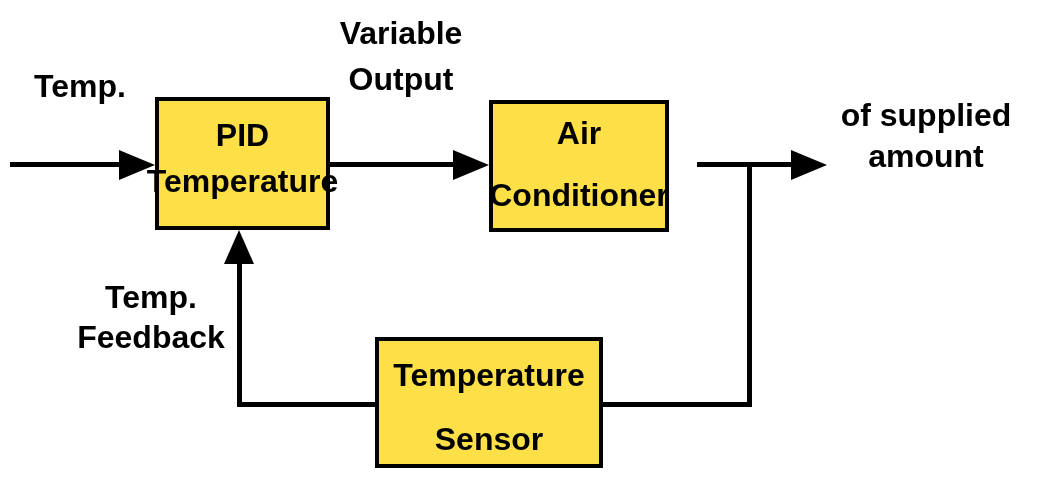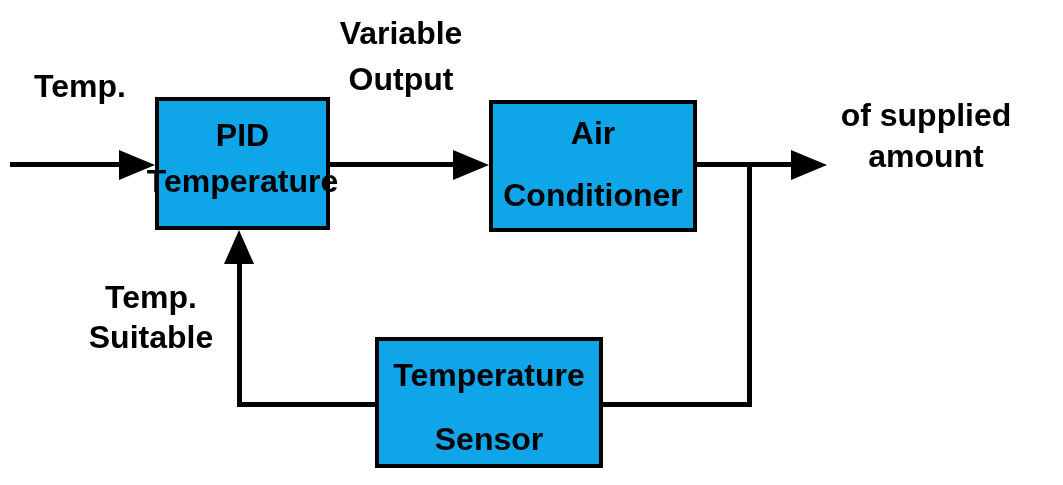--- a/index.html
+++ b/index.html
@@ -13,32 +13,32 @@
     height: 485px;
     background: #ffffff;
     font-family: "Liberation Sans", sans-serif;
     color: #000000;
     overflow: hidden;
   }
   .box {
     position: absolute;
     box-sizing: border-box;
     border: 4px solid #000000;
-    background: #0ea5e9;
+    background: #fde047;
     display: flex;
     flex-direction: column;
     align-items: center;
     justify-content: center;
     text-align: center;
     font-weight: bold;
     font-size: 32px;
     line-height: 46px;
   }
   .box-pid        { left: 155px; top: 97px;  width: 175px; height: 133px; padding-bottom: 12px; }
-  .box-ac         { left: 489px; top: 100px; width: 208px; height: 132px; padding-bottom: 5px; gap: 16px; }
+  .box-ac         { left: 489px; top: 100px; width: 180px; height: 132px; padding-bottom: 5px; gap: 16px; }
   .box-sensor     { left: 375px; top: 337px; width: 228px; height: 131px; line-height: 64px; padding-top: 8px; }
   .hline, .vline {
     position: absolute;
     background: #000000;
   }
   .hline { height: 5px; }
   .vline { width: 5px; }
   .arr-right {
     position: absolute;
     width: 0; height: 0;
@@ -78,21 +78,21 @@
     <div>Output</div>
   </div>
 
   <div class="lbl lbl-out">
     <div>of supplied</div>
     <div>amount</div>
   </div>
 
   <div class="lbl lbl-feedback">
     <div>Temp.</div>
-    <div>Suitable</div>
+    <div>Feedback</div>
   </div>
 
   <div class="box box-pid">
     <div>PID</div>
     <div>Temperature</div>
   </div>
 
   <div class="box box-ac">
     <div>Air</div>
     <div>Conditioner</div>

